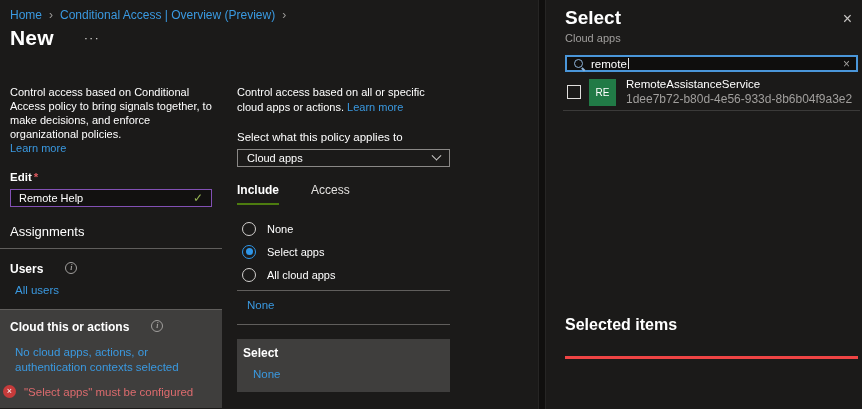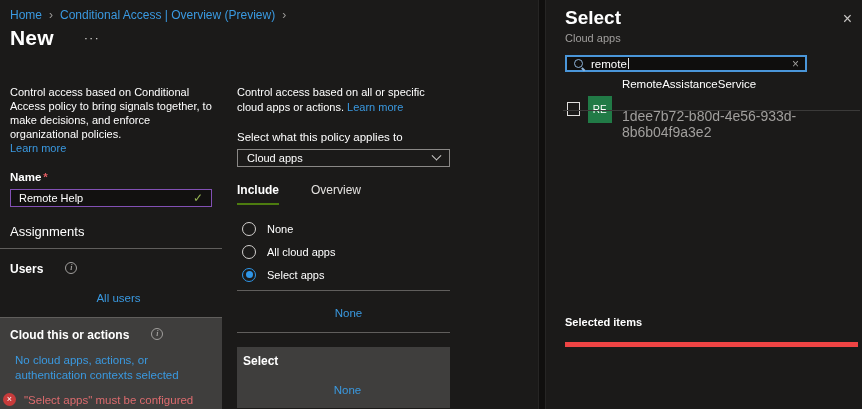--- a/index.html
+++ b/index.html
@@ -26,21 +26,21 @@
   .desc { line-height:14px; margin-top:5px; }
   .field-label { margin-top:16px; font-weight:bold; font-size:11.5px; }
   .req { color:#e05c61; margin-left:2px; }
   .text-input { margin:6px 10px 0 10px; height:18px; background:#121110; border:1px solid #8250b4;
     display:flex; align-items:center; padding:0 8px; font-size:11px; }
   .input-check { margin-left:auto; color:#95b352; font-size:12px; }
   .section-heading { margin-top:17px; padding:0 10px 9px 10px; font-size:13px; border-bottom:1px solid #605e5c; }
   .row-label { margin-top:13px; display:flex; align-items:flex-start; gap:22px; font-size:12px; font-weight:bold; }
   .info-icon { width:12px; height:12px; border-radius:50%; border:1px solid #a19f9d; color:#a19f9d;
     font-size:8px; line-height:10px; text-align:center; font-style:italic; font-family:"Liberation Serif", serif; }
-  .sub-link { margin-top:16px; padding-left:15px; font-size:11.5px;text-align:center; }
+  .sub-link { margin-top:8px; padding-left:15px; font-size:11.5px; }
   .bordered-bottom { padding-bottom:13px; border-bottom:1px solid #605e5c; }
   .gray-block-left { background:#3f3e3d; padding:8px 8px 10px 10px; }
   .gray-block-left .blue-multi { margin-top:11px; padding-left:5px; line-height:15px; font-size:11.5px; width:190px; }
   .error-row { display:flex; align-items:center; gap:8px; margin-top:10px; margin-left:-7px; }
   .error-icon { width:13px; height:13px; min-width:13px; border-radius:50%; background:#c73b3b; color:#fff;
     font-size:9px; line-height:13px; text-align:center; }
   .error-text { color:#dd6b6e; font-size:11.5px; }
 
   
   .col-mid { position:absolute; left:237px; top:80px; width:213px; }
@@ -69,39 +69,39 @@
   .v-sep { position:absolute; left:538px; top:0; width:8px; height:409px; background:#100f0e;
     border-left:1px solid #262524; border-right:1px solid #262524; }
 
   
   .panel { position:absolute; left:546px; top:0; width:316px; height:409px; background:#1b1a19; }
   .panel-head { position:absolute; left:19px; top:7px; right:10px; }
   .panel-title-row { display:flex; justify-content:space-between; align-items:flex-start; }
   .panel-title { font-size:19px; font-weight:bold; }
   .close-x { color:#c8c6c4; font-size:16px; line-height:16px; cursor:pointer; margin-top:4px; }
   .panel-subtitle { color:#a19f9d; font-size:11px; margin-top:3px; }
-  .search-box { position:absolute; left:19px; top:55px; width:242px; height:17px; background:#0f0e0d;
+  .search-box { position:absolute; left:19px; top:55px; width:293px; height:17px; background:#0f0e0d;
     border:2px solid #4a96d9; display:flex; align-items:center; padding:4px 6px; }
   .mag { position:relative; width:12px; height:12px; margin-right:6px; }
   .mag::before { content:""; position:absolute; left:1px; top:1px; width:7px; height:7px;
     border:1.5px solid #8fb4d8; border-radius:50%; }
   .mag::after { content:""; position:absolute; left:9px; top:9px; width:4px; height:1.5px;
     background:#8fb4d8; transform:rotate(45deg); transform-origin:left center; }
   .search-text { font-size:11.5px; color:#fff; }
   .caret { width:1px; height:11px; background:#e8e8e8; margin-left:1px; }
   .clear-x { margin-left:auto; color:#a19f9d; font-size:12px; cursor:pointer; }
   .result-row { position:absolute; left:21px; top:78px; right:4px; display:flex; align-items:center; cursor:pointer; }
   .checkbox { width:14px; height:14px; border:1px solid #e1dfdd; background:transparent; margin-right:8px; cursor:pointer; }
   .avatar { width:27px; height:27px; background:#217a46; color:#fff; font-size:10px;
     display:flex; align-items:center; justify-content:center; margin-right:10px; }
   .result-name { font-size:11.5px; }
-  .result-id { font-size:14px; color:#a19f9d; margin-top:18px; }
+  .result-id { font-size:12px; color:#a19f9d; margin-top:2px; }
   .result-div { position:absolute; left:17px; top:110px; width:297px; border-top:1px solid #3b3a39; }
   .selected-wrap { position:absolute; left:19px; top:316px; width:293px; }
-  .selected-heading { font-size:11px; font-weight:bold; padding-bottom:14px; border-bottom:5px solid #ef4444; }
+  .selected-heading { font-size:16px; font-weight:bold; padding-bottom:22px; border-bottom:3px solid #ef4444; }
 </style>
 </head>
 <body>
 
 <div class="breadcrumb">
   <span class="link">Home</span>
   <span class="crumb-sep">›</span>
   <span class="link">Conditional Access | Overview (Preview)</span>
   <span class="crumb-sep">›</span>
 </div>
@@ -113,21 +113,21 @@
   </div>
 </div>
 
 <div class="col-left">
   <div class="desc pad">
     <span>Control access based on Conditional Access policy to bring signals together, to make decisions, and enforce organizational policies.</span>
     <div><span class="link">Learn more</span></div>
   </div>
 
   <div class="field-label pad">
-    <span>Name</span><span class="req">*</span>
+    <span>Edit</span><span class="req">*</span>
   </div>
   <div class="text-input">
     <span>Remote Help</span>
     <span class="input-check">✓</span>
   </div>
 
   <div class="section-heading">Assignments</div>
 
   <div class="row-label pad">
     <span>Users</span>
@@ -160,37 +160,37 @@
   </div>
 
   <div class="mid-label">Select what this policy applies to</div>
   <div class="dropdown">
     <span>Cloud apps</span>
     <span class="chev"></span>
   </div>
 
   <div class="tabs">
     <span class="tab active">Include</span>
-    <span class="tab">Overview</span>
+    <span class="tab">Access</span>
   </div>
 
   <div class="radio-group">
     <div class="radio-row">
       <span class="radio"></span>
       <span>None</span>
-    </div>
-    <div class="radio-row">
-      <span class="radio"></span>
-      <span>All cloud apps</span>
     </div>
     <div class="radio-row">
       <span class="radio sel">
           <span class="radio-dot"></span>
         </span>
       <span>Select apps</span>
+    </div>
+    <div class="radio-row">
+      <span class="radio"></span>
+      <span>All cloud apps</span>
     </div>
   </div>
 
   <div class="divider mid-div1"></div>
 
   <div class="sub-link bordered-bottom" style="padding-left:10px">
     <span class="link">None</span>
   </div>
 
   <div class="gray-block-mid">

